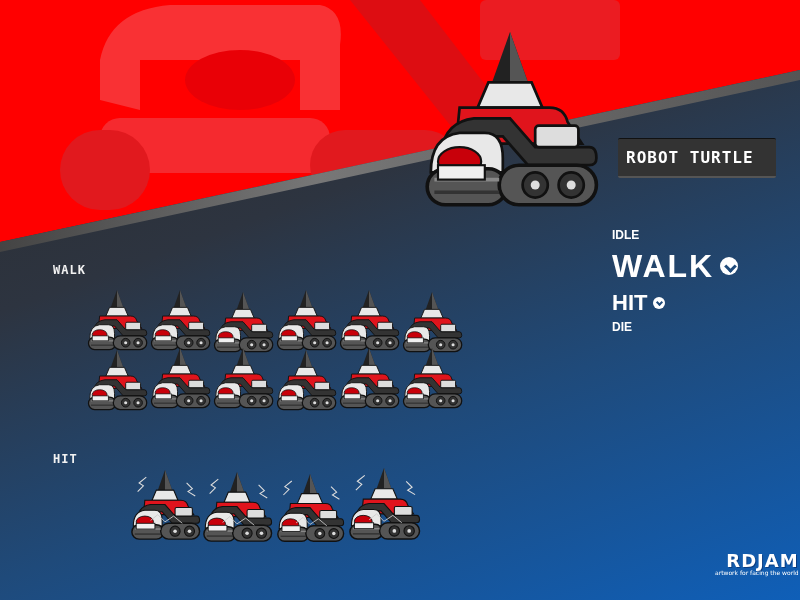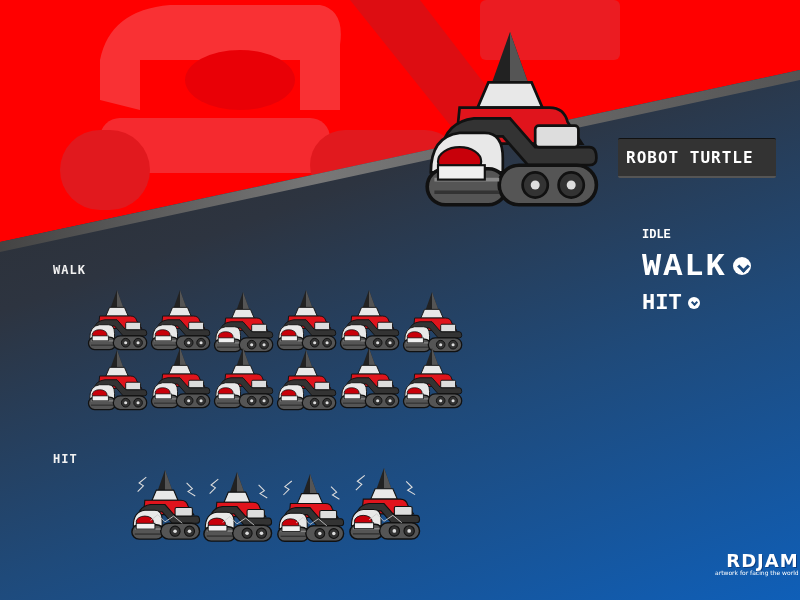--- a/index.html
+++ b/index.html
@@ -9,21 +9,21 @@
   .red-bg { position: absolute; left: 0; top: 0; width: 800px; height: 600px; background: #ff0000;
     clip-path: polygon(0 0, 800px 0, 800px 70px, 0 242px); }
   .red-bg svg { position: absolute; left: 0; top: 0; }
   .divider { position: absolute; left: 0; top: 0; width: 800px; height: 600px;
     clip-path: polygon(0 242px, 800px 70px, 800px 80px, 0 252px); background: linear-gradient(90deg,#444,#777 40%,#555); }
   .label { position: absolute; color: #f2f2f2; font-weight: bold; letter-spacing: 1px; font-family: "DejaVu Sans Mono", monospace; }
   .sec-walk { left: 53px; top: 263px; font-size: 12px; }
   .sec-hit { left: 53px; top: 452px; font-size: 12px; }
   .title-box { position: absolute; left: 618px; top: 138px; width: 158px; height: 40px; background: #333; border-top: 1px solid #111; border-bottom: 2px solid #555; border-radius: 2px; }
   .title-box span { position: absolute; left: 8px; top: 9px; color: #fff; font-weight: bold; font-size: 16px; letter-spacing: 1px; font-family: "DejaVu Sans Mono", monospace; }
-  .anim-list { position: absolute; left: 642px; top: 226px; color: #fff; font-family: Liberation Mono, monospace; font-weight: bold; }
+  .anim-list { position: absolute; left: 612px; top: 226px; color: #fff; font-family: Liberation Sans, sans-serif; font-weight: bold; }
   .anim { display: flex; align-items: center; }
   .anim.small { font-size: 12px; height: 18px; }
   .anim.big { font-size: 32px; height: 44px; letter-spacing: 2px; }
   .anim.mid { font-size: 22px; height: 30px; }
   .check { display: inline-block; background: #fff; border-radius: 50%; margin-left: 6px; position: relative; }
   .check::after { content: ""; position: absolute; border: solid #1f4a7a; border-width: 0 3px 3px 0; transform: rotate(-135deg); }
   .check.lg { width: 18px; height: 18px; }
   .check.lg::after { width: 6px; height: 6px; left: 6px; top: 5px; transform: rotate(45deg); }
   .check.sm { width: 12px; height: 12px; }
   .check.sm::after { width: 3px; height: 3px; left: 4px; top: 3px; border-width: 0 2px 2px 0; transform: rotate(45deg); }
@@ -101,20 +101,23 @@
       <span>IDLE</span>
     </div>
     <div class="anim big">
       <span>WALK</span>
       <span class="check lg"></span>
     </div>
     <div class="anim mid">
       <span>HIT</span>
       <span class="check sm"></span>
     </div>
+    <div class="anim small">
+      <span>DIE</span>
+    </div>
   </div>
 
   <div class="label sec-walk">WALK</div>
   <div class="label sec-hit">HIT</div>
 
   <svg class="sprite" style="left:85px;top:290px" width="64" height="62" viewBox="0 0 100 100">
       <use href="#robot"></use>
     </svg>
   <svg class="sprite" style="left:148px;top:290px" width="64" height="62" viewBox="0 0 100 100">
       <use href="#robot"></use>

